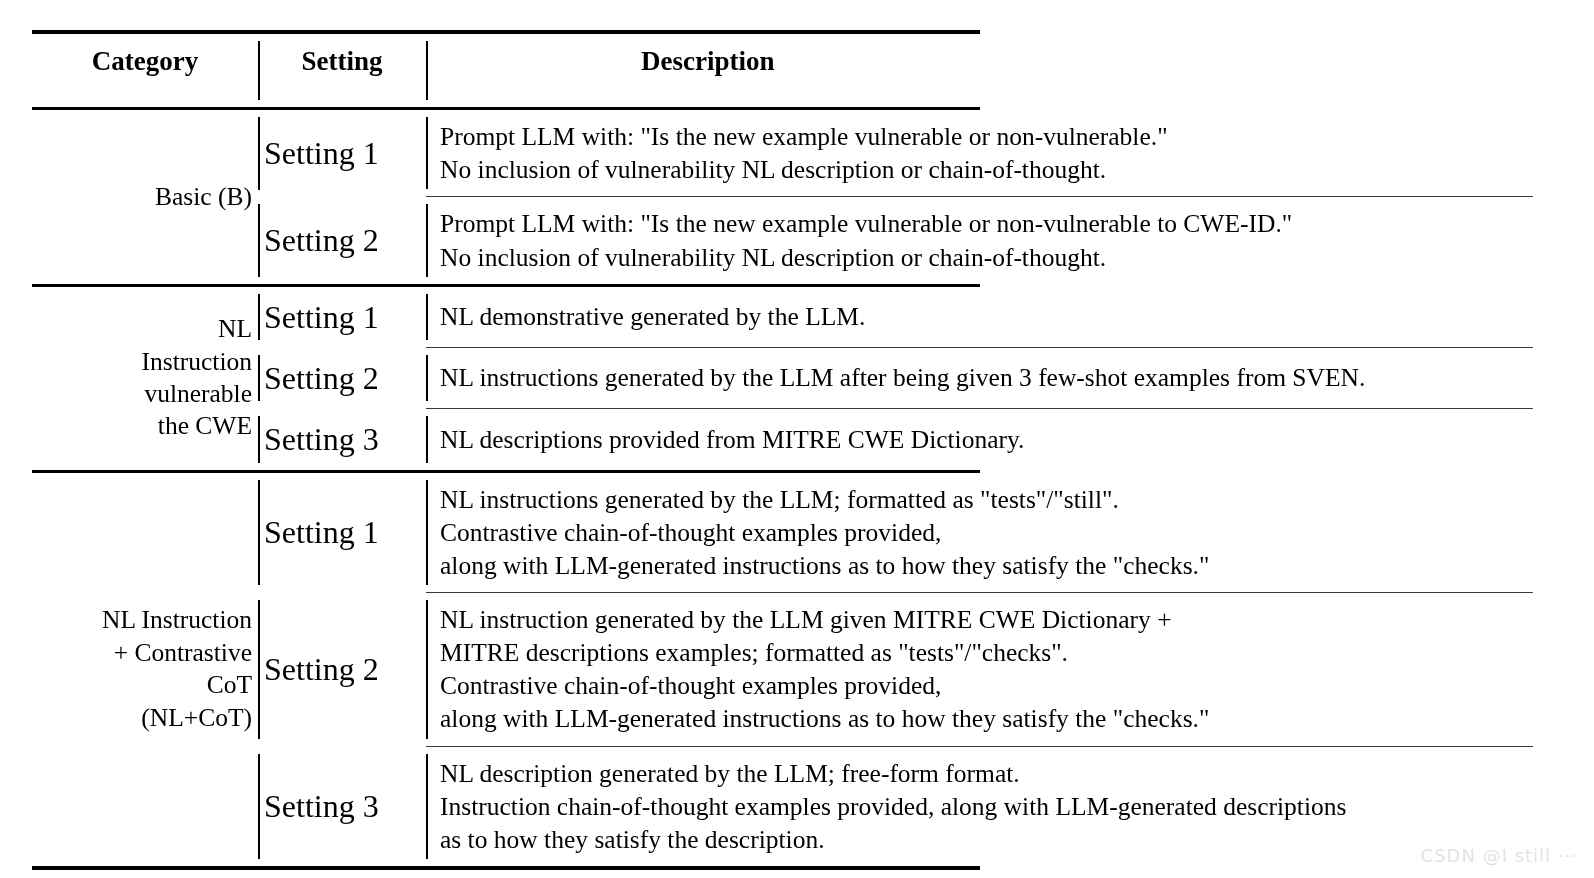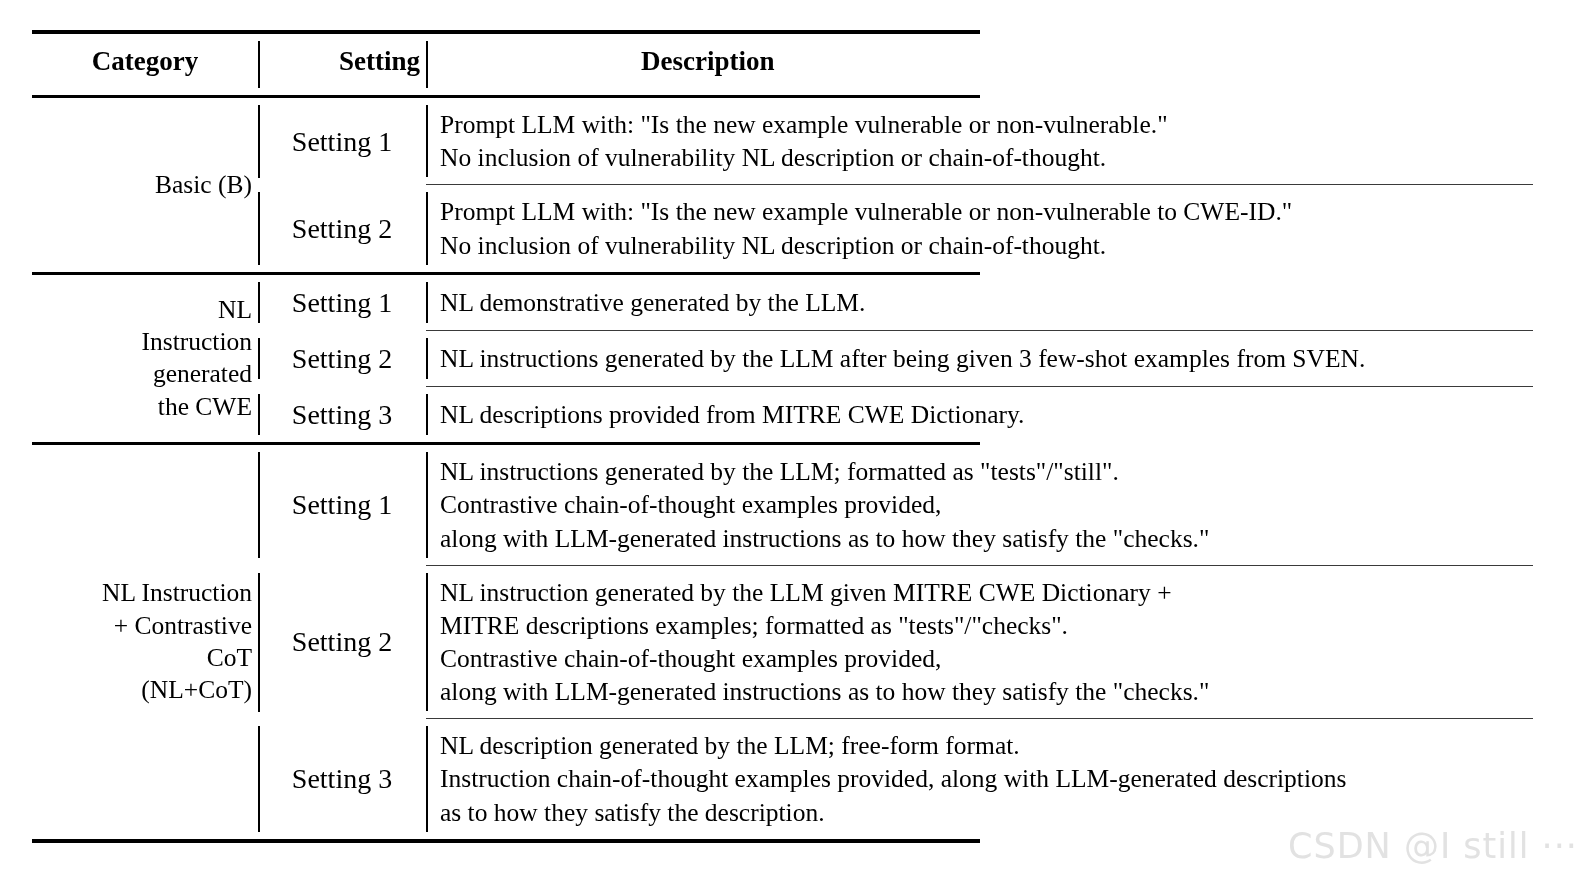--- a/index.html
+++ b/index.html
@@ -74,23 +74,22 @@
   td.cat {
     width: 226px;
     text-align: right;
     vertical-align: middle;
     font-size: 25.5px;
     line-height: 1.27;
     padding: 4px 6px;
   }
   td.setting {
     width: 168px;
-    text-align: center;
     vertical-align: middle;
-    font-size: 28px;
+    font-size: 32px;
     line-height: 1.27;
     padding: 10px 6px;
     position: relative;
   }
   td.desc {
     text-align: left;
     vertical-align: middle;
     font-size: 25.5px;
     line-height: 1.30;
     padding: 10px 4px 10px 14px;
@@ -107,34 +106,34 @@
     bottom: 7px;
     width: 2px;
     background: #000;
   }
 
   
   td.head {
     font-weight: bold;
     font-size: 27px;
     padding-top: 10px;
-    padding-bottom: 16px;
+    padding-bottom: 28px;
   }
   td.head.cat { text-align: center; }
-  td.head.setting { text-align: right; }
+  td.head.setting { text-align: center; }
   td.head.desc { text-align: center; }
 
   .line { display: block; white-space: nowrap; }
 
   .watermark {
     position: absolute;
     right: 16px;
     bottom: 12px;
     font-family: "DejaVu Sans", "Liberation Sans", sans-serif;
-    font-size: 35px;
+    font-size: 18px;
     color: #e2e2e2;
     letter-spacing: 1px;
     white-space: nowrap;
   }
 </style>
 </head>
 <body>
 
 <div class="table-wrap">
   <table class="spec-table">
@@ -183,21 +182,21 @@
       </tr>
 
       <tr class="rule-section">
           <td colspan="3"></td>
         </tr>
 
       <tr>
         <td class="cat" rowspan="5">
           <span class="line">NL</span>
           <span class="line">Instruction</span>
-          <span class="line">generated</span>
+          <span class="line">vulnerable</span>
           <span class="line">the CWE</span>
         </td>
         <td class="setting">Setting 1</td>
         <td class="desc">
           <span class="line">NL demonstrative generated by the LLM.</span>
         </td>
       </tr>
       <tr class="rule-sub">
         <td></td>
           <td class="partial"></td>

